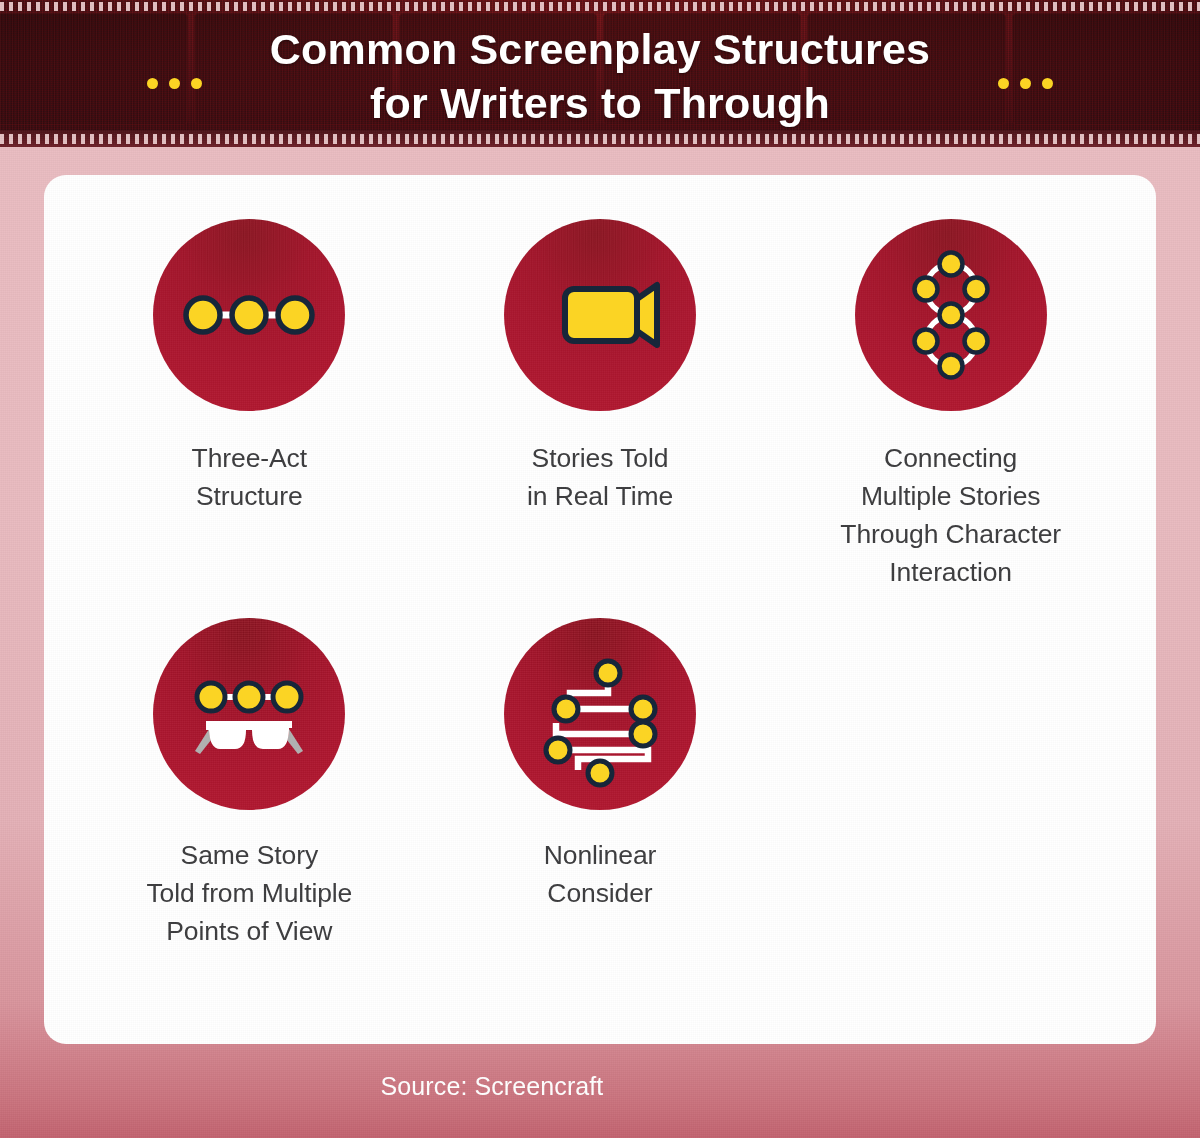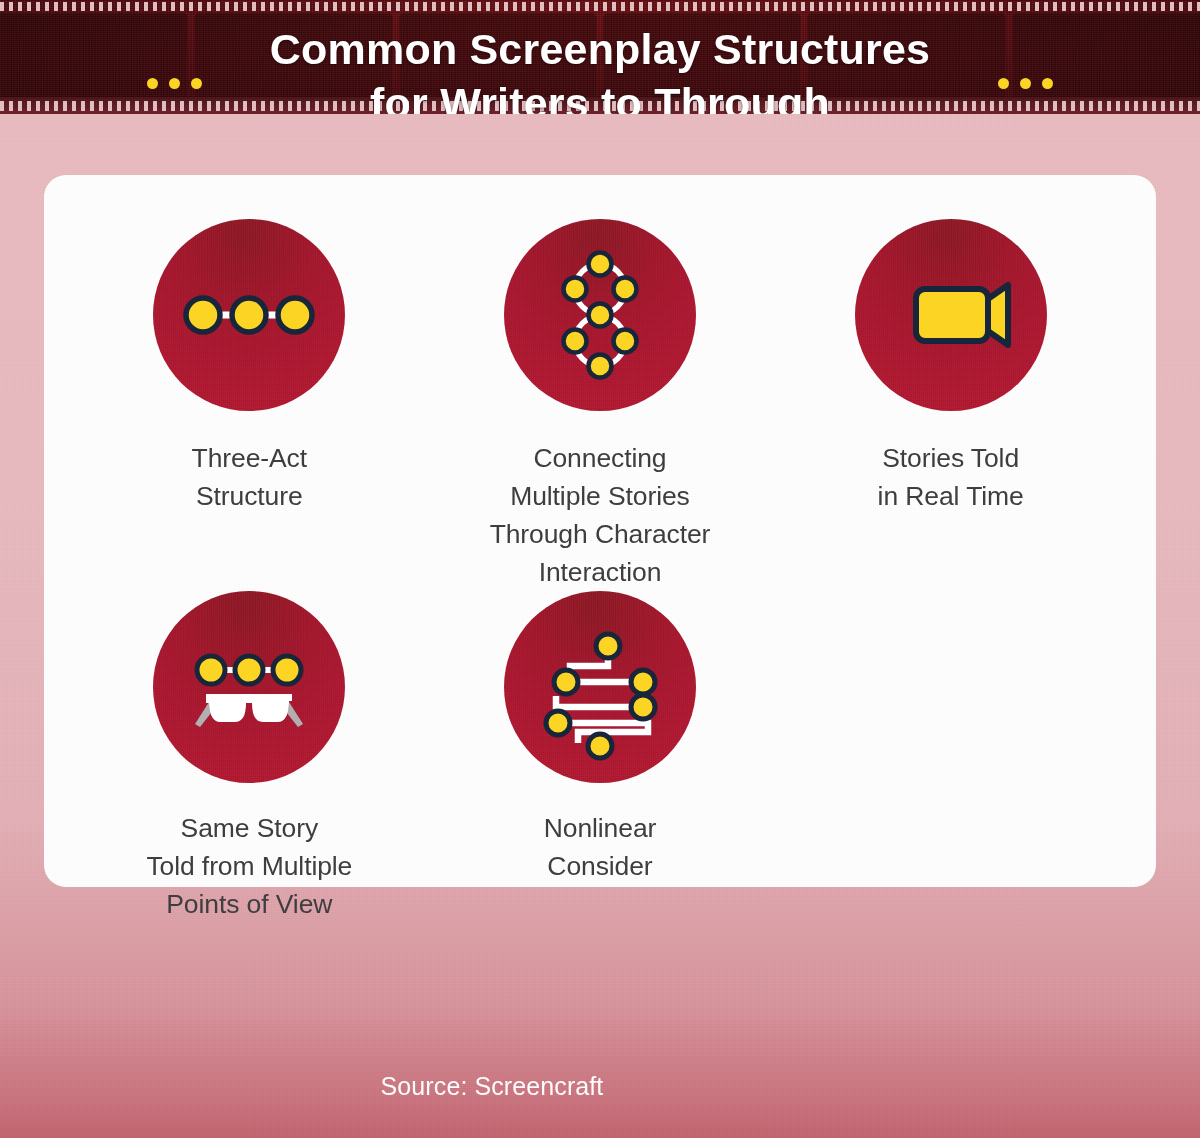--- a/index.html
+++ b/index.html
@@ -39,21 +39,21 @@
     background-image:
       repeating-linear-gradient(0deg, rgba(255,255,255,.05) 0 1px, rgba(0,0,0,.04) 1px 2px),
       repeating-linear-gradient(90deg, rgba(255,255,255,.05) 0 1px, rgba(0,0,0,.035) 1px 2px);
   }
 
   
   .filmstrip {
     position: absolute;
     left: 0; top: 0;
     width: 1200px;
-    height: 114px;
+    height: 147px;
     background:
       radial-gradient(120% 150% at 50% 10%, #6d1216 0%, #4a0c11 45%, #2b070b 80%, #1d0508 100%);
     overflow: hidden;
   }
   .filmstrip .grain {
     position: absolute;
     inset: 0;
     opacity: .55;
     background-image:
       repeating-linear-gradient(0deg, rgba(190,30,40,.16) 0 1px, rgba(0,0,0,.22) 1px 2px),
@@ -117,21 +117,21 @@
   .hdot {
     width: 11px; height: 11px;
     border-radius: 50%;
     background: #fbd424;
   }
 
   
   .card {
     position: absolute;
     left: 44px; top: 175px;
-    width: 1112px; height: 712px;
+    width: 1112px; height: 869px;
     background: #ffffff;
     border-radius: 22px;
   }
 
   .grid {
     position: absolute;
     inset: 0;
     display: grid;
     grid-template-columns: repeat(3, 1fr);
     grid-template-rows: 1fr 1fr;
@@ -235,46 +235,46 @@
             <circle cx="142" cy="96" r="17" fill="#fbd424" stroke="#17263a" stroke-width="5.5"></circle>
           </svg>
         </div>
         <div class="caption">Three-Act
 Structure</div>
       </div>
 
       <div class="cell">
         <div class="badge">
           <svg width="192" height="192" viewBox="0 0 192 192">
+            <path d="M130 82 L153 66 L153 126 L130 110 Z" fill="#fbd424" stroke="#17263a" stroke-width="6" stroke-linejoin="round"></path>
+            <rect x="61" y="70" width="72" height="52" rx="9" fill="#fbd424" stroke="#17263a" stroke-width="6"></rect>
+          </svg>
+        </div>
+        <div class="caption">Stories Told
+in Real Time</div>
+      </div>
+
+      <div class="cell">
+        <div class="badge">
+          <svg width="192" height="192" viewBox="0 0 192 192">
             <circle cx="96" cy="70" r="25" fill="none" stroke="#ffffff" stroke-width="5.5"></circle>
             <circle cx="96" cy="122" r="25" fill="none" stroke="#ffffff" stroke-width="5.5"></circle>
             <circle cx="96" cy="45" r="11.5" fill="#fbd424" stroke="#17263a" stroke-width="4.5"></circle>
             <circle cx="71" cy="70" r="11.5" fill="#fbd424" stroke="#17263a" stroke-width="4.5"></circle>
             <circle cx="121" cy="70" r="11.5" fill="#fbd424" stroke="#17263a" stroke-width="4.5"></circle>
             <circle cx="96" cy="96" r="11.5" fill="#fbd424" stroke="#17263a" stroke-width="4.5"></circle>
             <circle cx="71" cy="122" r="11.5" fill="#fbd424" stroke="#17263a" stroke-width="4.5"></circle>
             <circle cx="121" cy="122" r="11.5" fill="#fbd424" stroke="#17263a" stroke-width="4.5"></circle>
             <circle cx="96" cy="147" r="11.5" fill="#fbd424" stroke="#17263a" stroke-width="4.5"></circle>
           </svg>
         </div>
         <div class="caption">Connecting
 Multiple Stories
 Through Character
 Interaction</div>
-      </div>
-
-      <div class="cell">
-        <div class="badge">
-          <svg width="192" height="192" viewBox="0 0 192 192">
-            <path d="M130 82 L153 66 L153 126 L130 110 Z" fill="#fbd424" stroke="#17263a" stroke-width="6" stroke-linejoin="round"></path>
-            <rect x="61" y="70" width="72" height="52" rx="9" fill="#fbd424" stroke="#17263a" stroke-width="6"></rect>
-          </svg>
-        </div>
-        <div class="caption">Stories Told
-in Real Time</div>
       </div>
 
       <div class="cell row2">
         <div class="badge">
           <svg width="192" height="192" viewBox="0 0 192 192">
             <line x1="58" y1="79" x2="134" y2="79" stroke="#ffffff" stroke-width="6"></line>
             <circle cx="58" cy="79" r="14" fill="#fbd424" stroke="#17263a" stroke-width="5"></circle>
             <circle cx="96" cy="79" r="14" fill="#fbd424" stroke="#17263a" stroke-width="5"></circle>
             <circle cx="134" cy="79" r="14" fill="#fbd424" stroke="#17263a" stroke-width="5"></circle>
             <path d="M56 111 L42 133 L47 136 L62 117 Z" fill="#b0b0b0"></path>

